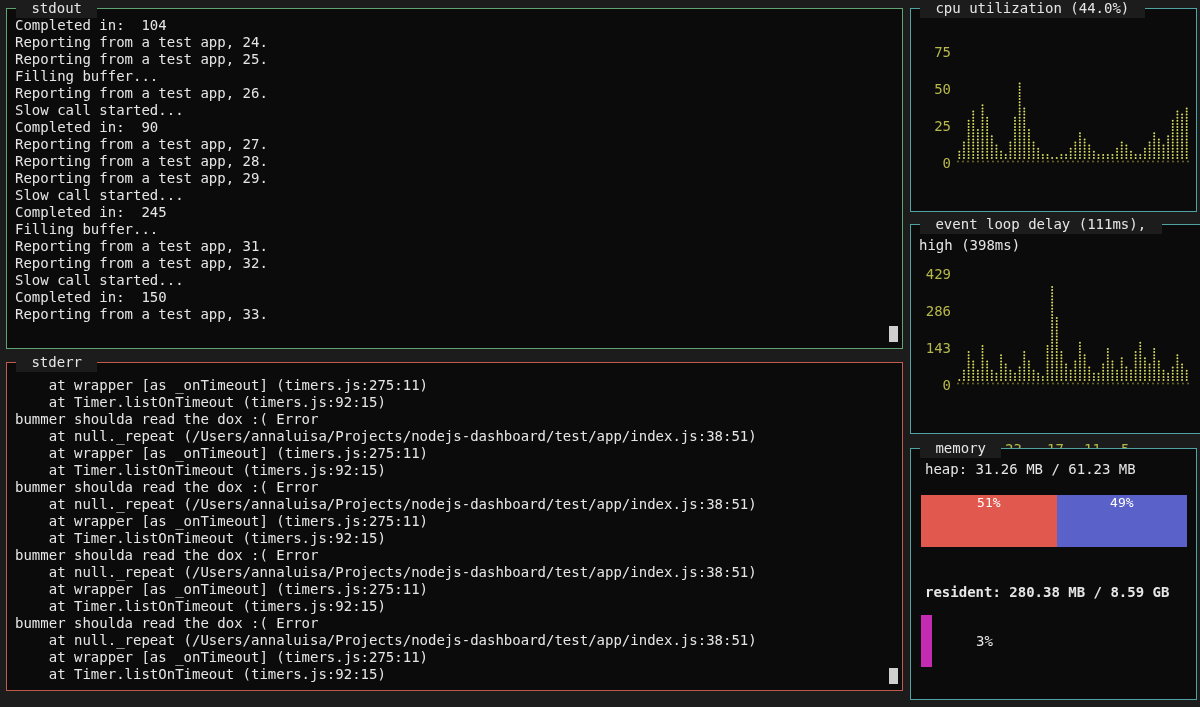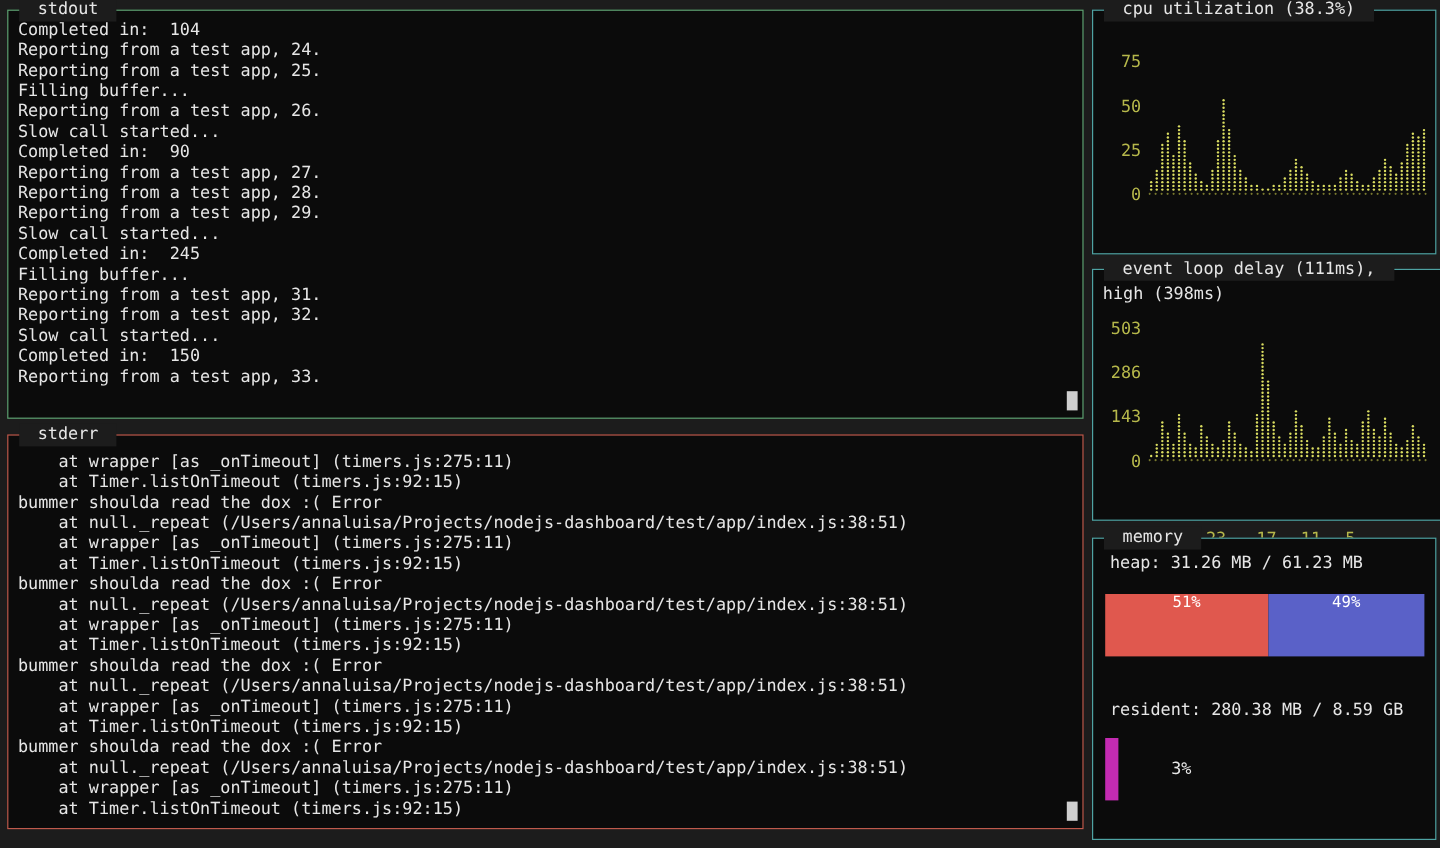--- a/index.html
+++ b/index.html
@@ -85,21 +85,21 @@
   .xticks .x3 { left: 90px; }
   .xticks .x4 { left: 127px; }
   .xticks .x5 { left: 164px; }
   
   .mem-label {
     position: absolute; left: 14px;
     font-size: 14px; color: var(--text, #e8e8e8);
     white-space: pre;
   }
   .heap-label { top: 12px; }
-  .resident-label { top: 135px; }
+  .resident-label { top: 135px; font-weight: bold; }
   .gauge {
     position: absolute; left: 10px; width: 266px; height: 52px;
     display: flex;
   }
   .heap-gauge { top: 46px; }
   .resident-gauge { top: 166px; }
   .seg {
     height: 100%;
     display: flex; align-items: flex-start; justify-content: center;
     font-size: 13px; color: #ffffff;
@@ -163,21 +163,21 @@
       <div class="line">    at Timer.listOnTimeout (timers.js:92:15)</div>
       <div class="line">bummer shoulda read the dox :( Error</div>
       <div class="line">    at null._repeat (/Users/annaluisa/Projects/nodejs-dashboard/test/app/index.js:38:51)</div>
       <div class="line">    at wrapper [as _onTimeout] (timers.js:275:11)</div>
       <div class="line">    at Timer.listOnTimeout (timers.js:92:15)</div>
     </div>
   <div class="thumb"></div>
 </div>
 
 <div class="panel cpu">
-  <span class="panel-title"> cpu utilization (38.3%) </span>
+  <span class="panel-title"> cpu utilization (44.0%) </span>
   <div class="yticks">
     <span class="t1">75</span>
     <span class="t2">50</span>
     <span class="t3">25</span>
     <span class="t4">0</span>
   </div>
   <svg id="cpu-chart" class="chart" viewBox="0 0 232 126">
       <circle cx="1" cy="124.5" r="0.9" fill="#77772e"></circle>
       <circle cx="6" cy="124.5" r="0.9" fill="#77772e"></circle>
       <circle cx="11" cy="124.5" r="0.9" fill="#77772e"></circle>
@@ -586,21 +586,21 @@
     <span class="x3">17</span>
     <span class="x4">11</span>
     <span class="x5">5</span>
   </div>
 </div>
 
 <div class="panel evtl">
   <span class="panel-title"> event loop delay (111ms), </span>
   <div class="subtitle">high (398ms)</div>
   <div class="yticks">
-    <span class="t1">503</span>
+    <span class="t1">429</span>
     <span class="t2">286</span>
     <span class="t3">143</span>
     <span class="t4">0</span>
   </div>
   <svg id="evtl-chart" class="chart" viewBox="0 0 232 126">
       <circle cx="1" cy="124.5" r="0.9" fill="#77772e"></circle>
       <circle cx="6" cy="124.5" r="0.9" fill="#77772e"></circle>
       <circle cx="11" cy="124.5" r="0.9" fill="#77772e"></circle>
       <circle cx="16" cy="124.5" r="0.9" fill="#77772e"></circle>
       <circle cx="21" cy="124.5" r="0.9" fill="#77772e"></circle>

